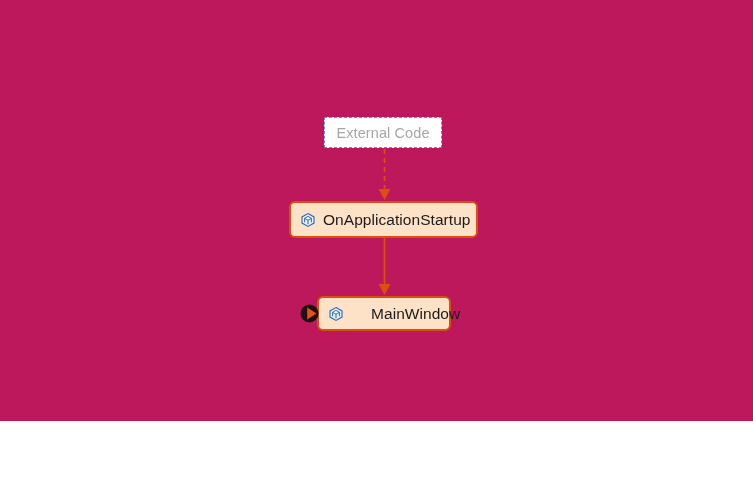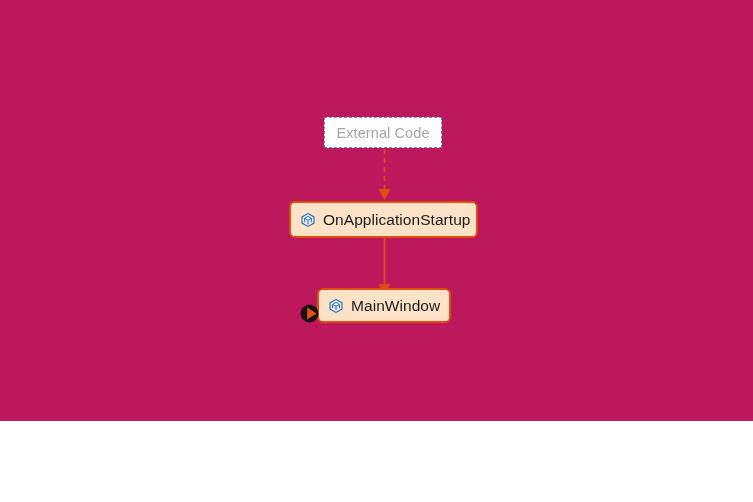--- a/index.html
+++ b/index.html
@@ -113,21 +113,21 @@
         <polygon points="8,1.6 14,4.9 14,11.1 8,14.4 2,11.1 2,4.9" fill="#e8eef7" stroke="#2f6fb0" stroke-width="1.15"></polygon>
         <polygon points="8,4.4 11.4,6.3 8,8.2 4.6,6.3" fill="#ffffff" stroke="#2f6fb0" stroke-width="1"></polygon>
         <line x1="8" y1="8.2" x2="8" y2="12.2" stroke="#2f6fb0" stroke-width="1.1"></line>
         <line x1="4.6" y1="6.3" x2="4.6" y2="10.3" stroke="#2f6fb0" stroke-width="1.05"></line>
         <line x1="11.4" y1="6.3" x2="11.4" y2="10.3" stroke="#2f6fb0" stroke-width="1.05"></line>
       </svg>
     </span>
     <span class="node-label">OnApplicationStartup</span>
   </div>
 
-  <div class="node node-method" style="left:317px; top:288px; width:134px; height:35px;">
+  <div class="node node-method" style="left:317px; top:296px; width:134px; height:35px;gap:20px;">
     <span class="node-icon">
       <svg width="16" height="16" viewBox="0 0 16 16">
         <polygon points="8,1.6 14,4.9 14,11.1 8,14.4 2,11.1 2,4.9" fill="#e8eef7" stroke="#2f6fb0" stroke-width="1.15"></polygon>
         <polygon points="8,4.4 11.4,6.3 8,8.2 4.6,6.3" fill="#ffffff" stroke="#2f6fb0" stroke-width="1"></polygon>
         <line x1="8" y1="8.2" x2="8" y2="12.2" stroke="#2f6fb0" stroke-width="1.1"></line>
         <line x1="4.6" y1="6.3" x2="4.6" y2="10.3" stroke="#2f6fb0" stroke-width="1.05"></line>
         <line x1="11.4" y1="6.3" x2="11.4" y2="10.3" stroke="#2f6fb0" stroke-width="1.05"></line>
       </svg>
     </span>
     <span class="node-label">MainWindow</span>

